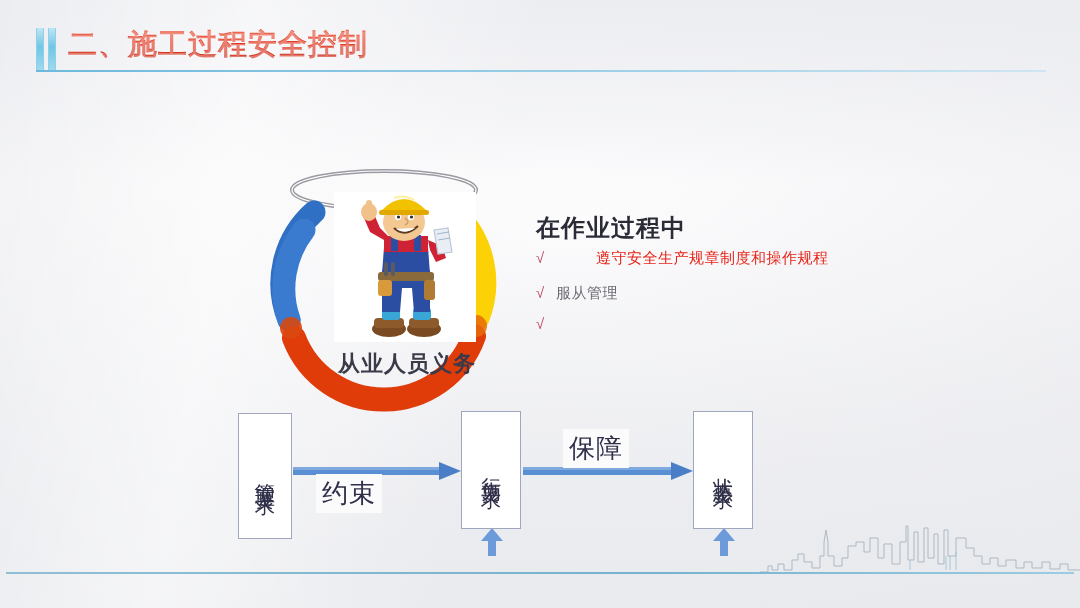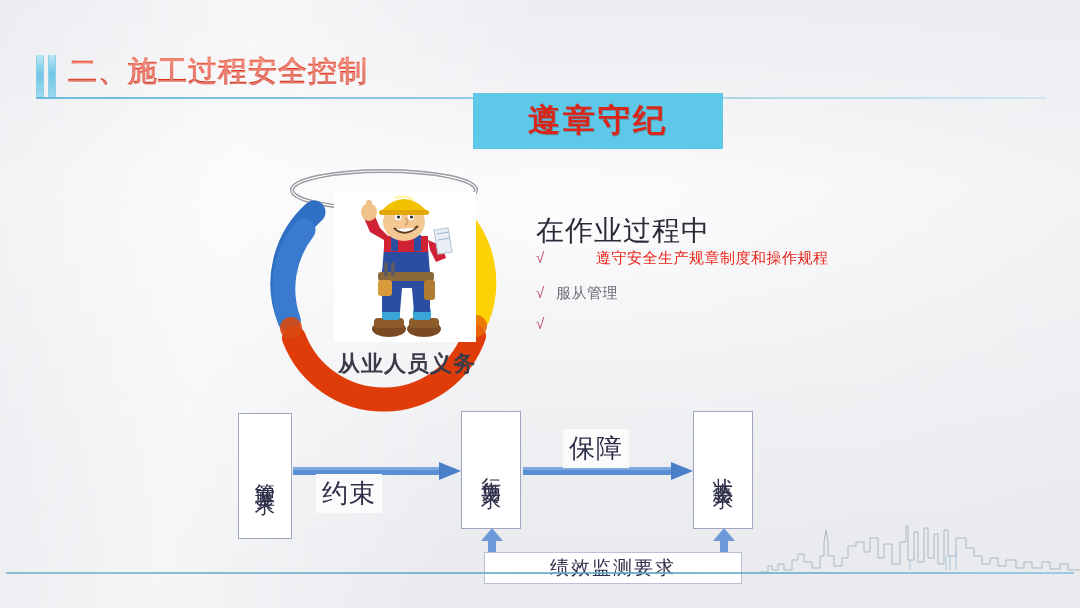--- a/index.html
+++ b/index.html
@@ -29,21 +29,20 @@
     pointer-events: none;
   }
 
   
   .header {
     position: absolute;
     left: 0;
     top: 26px;
     width: 1080px;
     height: 46px;
-    margin-top: 27px;
   }
   .header-bars {
     position: absolute;
     left: 36px;
     top: 2px;
     width: 22px;
     height: 42px;
   }
   .header-bars i {
     position: absolute;
@@ -142,22 +141,22 @@
     letter-spacing: 1px;
     white-space: nowrap;
     font-family: Liberation Mono, monospace;
   }
 
   
   .rt-head {
     position: absolute;
     left: 536px;
     top: 212px;
-    font-size: 28px;
-    font-weight: normal;
+    font-size: 24px;
+    font-weight: bold;
     color: #2b2b38;
     letter-spacing: 1px;
     white-space: nowrap;
   }
   .rt-list {
     position: absolute;
     left: 536px;
     top: 248px;
     width: 330px;
   }
@@ -273,23 +272,20 @@
   <div class="header">
     <div class="header-bars">
       <i class="b1"></i>
         <i class="b2"></i>
     </div>
     <div class="header-title">二、施工过程安全控制</div>
     <div class="header-rule"></div>
   </div>
 
 
-  <div class="badge">
-    <span>遵章守纪</span>
-  </div>
 
   <div class="donut">
     <svg width="260" height="260" viewBox="0 0 260 260" xmlns="http://www.w3.org/2000/svg">
 
       <ellipse cx="132" cy="22" rx="92" ry="19" fill="none" stroke="#9a9aa2" stroke-width="4"></ellipse>
       <ellipse cx="132" cy="22" rx="92" ry="19" fill="none" stroke="#ffffff" stroke-width="1.2"></ellipse>
 
       <path d="M 37 152 A 96 96 0 0 1 62 44" fill="none" stroke="#2f6fc4" stroke-width="23" stroke-linecap="round"></path>
       <path d="M 37 152 A 96 96 0 0 1 52 62" fill="none" stroke="#3a7bd0" stroke-width="23" stroke-linecap="round"></path>
 
@@ -413,23 +409,20 @@
   </div>
 
   <div class="vbox box-behavior">
     <span style="writing-mode:vertical-rl; text-orientation:upright; letter-spacing:4px;">行为要求</span>
   </div>
 
   <div class="vbox box-state">
     <span style="writing-mode:vertical-rl; text-orientation:upright; letter-spacing:4px;">状态要求</span>
   </div>
 
-  <div class="hbox">
-    <span>绩效监测要求</span>
-  </div>
 
   <div class="flow-label lbl-constraint">约束</div>
   <div class="flow-label lbl-guarantee">保障</div>
 
   <div class="skyline">
     <svg width="320" height="62" viewBox="0 0 320 62" xmlns="http://www.w3.org/2000/svg">
       <g fill="none" stroke="#7b8fa0" stroke-width="1">
         <path d="M0 60 L8 60 L8 54 L12 54 L12 58 L18 58 L18 52 L24 52 L24 58 L32 58
                  L32 48 L38 48 L38 42 L44 42 L44 50 L52 50 L52 56 L60 56 L60 44
                  L64 44 L64 30 L66 18 L68 30 L68 44 L74 44 L74 54 L82 54 L82 46

